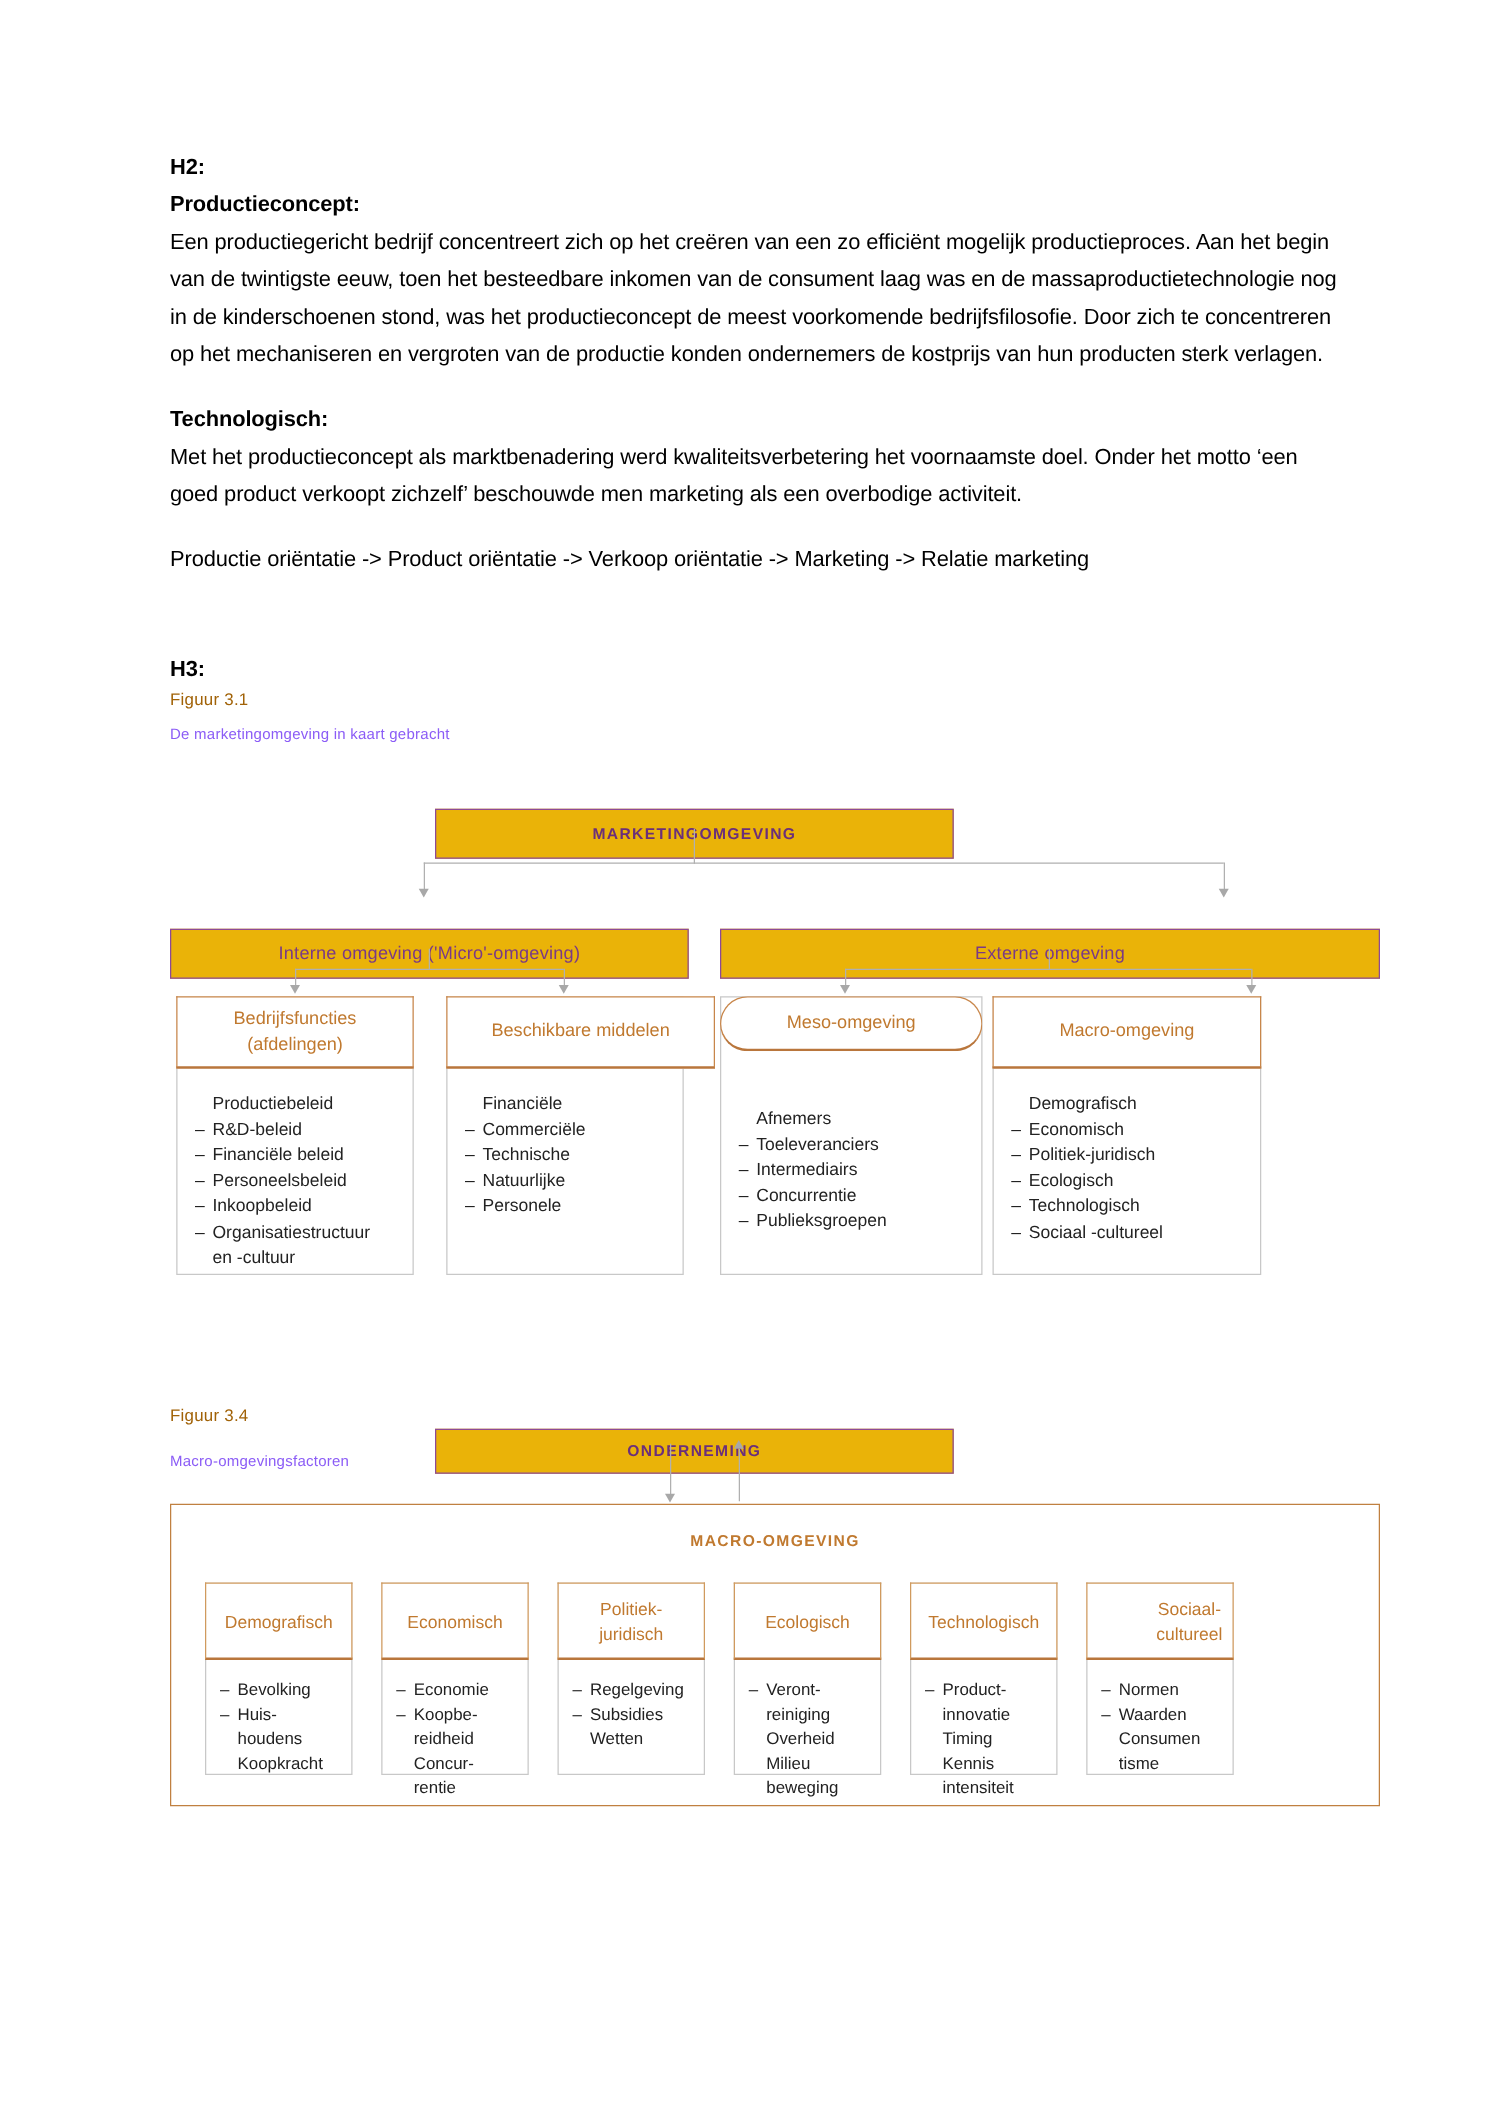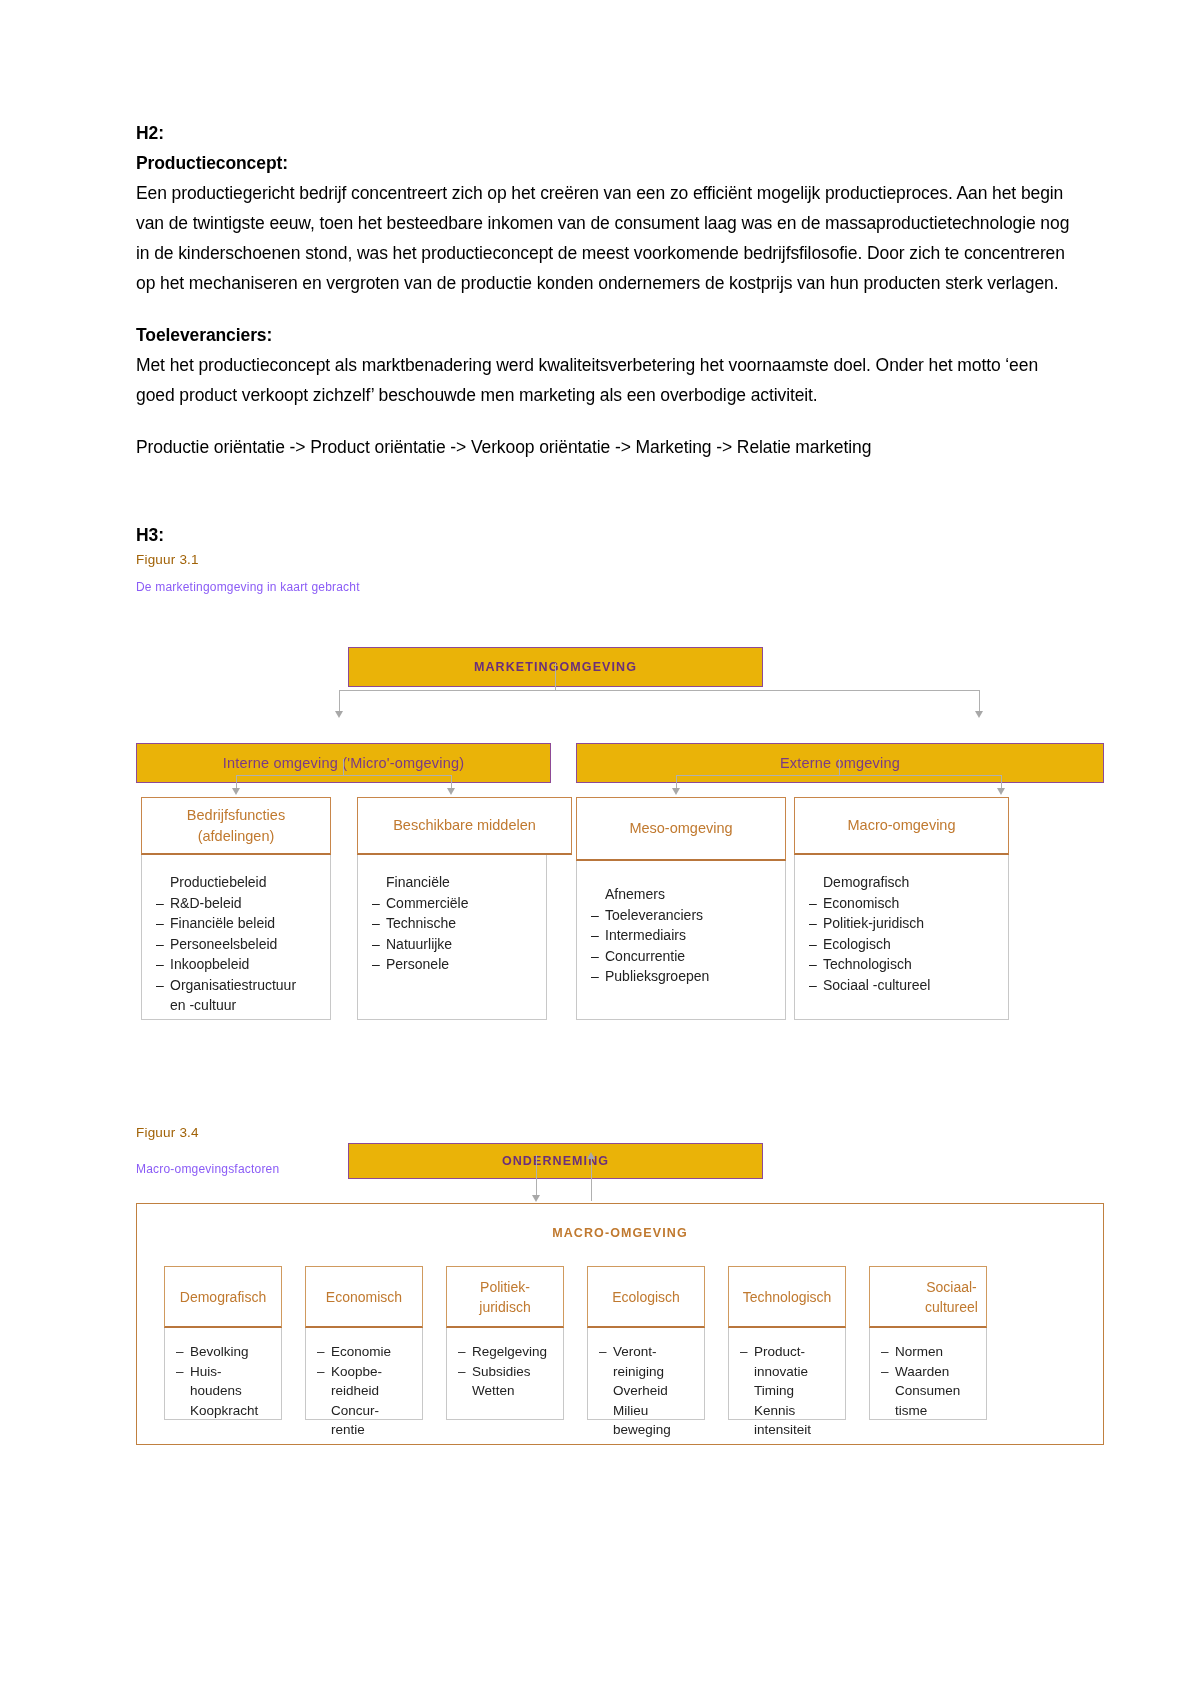--- a/index.html
+++ b/index.html
@@ -114,21 +114,21 @@
 
 <div class="page">
 
   <div class="txt">
     <div class="bold">H2:</div>
     <div class="bold">Productieconcept:</div>
     <div class="para">Een productiegericht bedrijf concentreert zich op het creëren van een zo efficiënt mogelijk productieproces. Aan het begin van de twintigste eeuw, toen het besteedbare inkomen van de consument laag was en de massaproductietechnologie nog in de kinderschoenen stond, was het productieconcept de meest voorkomende bedrijfsfilosofie. Door zich te concentreren op het mechaniseren en vergroten van de productie konden ondernemers de kostprijs van hun producten sterk verlagen.</div>
 
     <div class="spacer-sm"></div>
 
-    <div class="bold">Toeleveranciers:</div>
+    <div class="bold">Technologisch:</div>
     <div class="para">Met het productieconcept als marktbenadering werd kwaliteitsverbetering het voornaamste doel. Onder het motto ‘een goed product verkoopt zichzelf’ beschouwde men marketing als een overbodige activiteit.</div>
 
     <div class="spacer-sm"></div>
 
     <div class="para">Productie oriëntatie -&gt; Product oriëntatie -&gt; Verkoop oriëntatie -&gt; Marketing -&gt; Relatie marketing</div>
 
     <div class="spacer-lg"></div>
 
     <div class="bold">H3:</div>
   </div>
@@ -193,21 +193,21 @@
       <div class="cat-list" style="top:58px;">
         <div><span class="dash">&nbsp;</span><span>Financiële</span></div>
         <div><span class="dash">–</span><span>Commerciële</span></div>
         <div><span class="dash">–</span><span>Technische</span></div>
         <div><span class="dash">–</span><span>Natuurlijke</span></div>
         <div><span class="dash">–</span><span>Personele</span></div>
       </div>
     </div>
 
     <div class="cat" style="left:440px; top:196px; width:210px; height:223px;">
-      <div class="cat-head" style="width:210px; height:64px;">
+      <div class="cat-head" style="width:210px; height:44px;border-radius:26px;">
         <span>Meso-omgeving</span>
       </div>
       <div class="cat-list" style="top:70px;">
         <div><span class="dash">&nbsp;</span><span>Afnemers</span></div>
         <div><span class="dash">–</span><span>Toeleveranciers</span></div>
         <div><span class="dash">–</span><span>Intermediairs</span></div>
         <div><span class="dash">–</span><span>Concurrentie</span></div>
         <div><span class="dash">–</span><span>Publieksgroepen</span></div>
       </div>
     </div>

